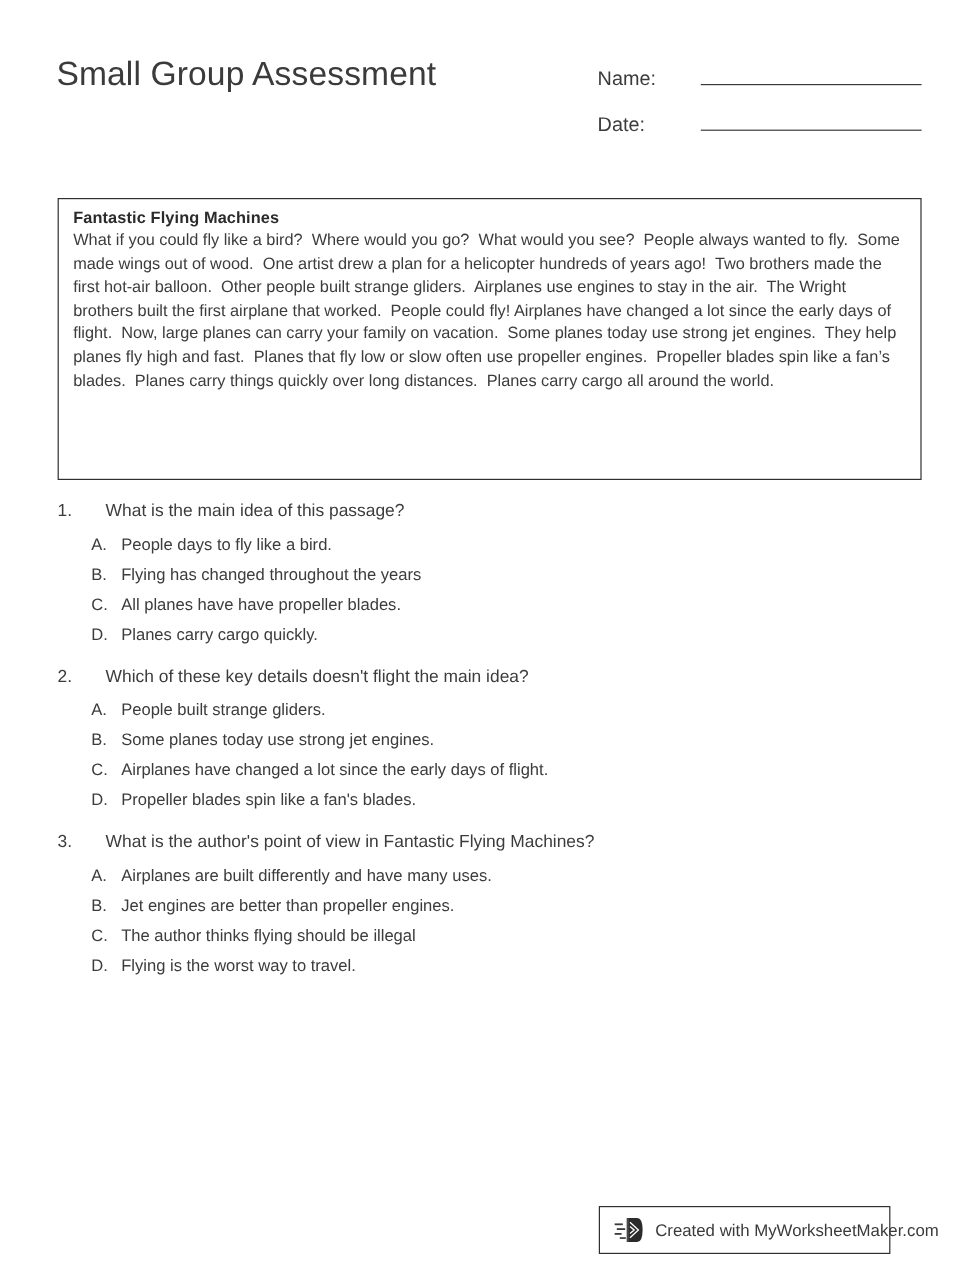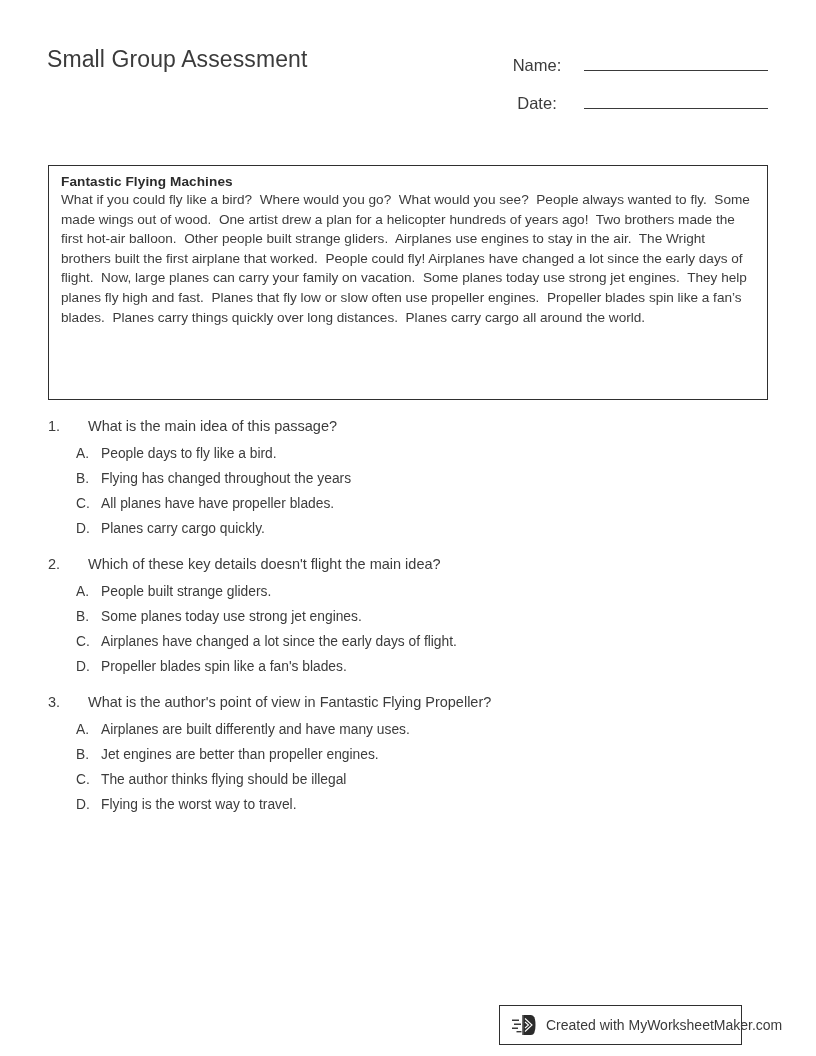--- a/index.html
+++ b/index.html
@@ -21,38 +21,38 @@
     position: absolute;
     left: 0;
     top: 0;
     width: 816px;
     height: 140px;
   }
   #page-title {
     position: absolute;
     left: 47px;
     top: 46px;
-    font-size: 23px;
+    font-size: 28px;
     font-weight: 400;
     color: #3b3b3b;
     letter-spacing: 0.1px;
     white-space: nowrap;
   }
   .field-row {
     position: absolute;
     display: flex;
     align-items: baseline;
     width: 270px;
     left: 498px;
   }
   #name-row { top: 52px; }
   #date-row { top: 90px; }
   .field-label {
     width: 78px;
-    text-align: center;
+    text-align: left;
     font-size: 16.5px;
     color: #3b3b3b;
     padding-right: 8px;
     white-space: nowrap;
   }
   .field-line {
     flex: 1;
     height: 18px;
     border-bottom: 1.6px solid #3a3a3a;
   }
@@ -223,21 +223,21 @@
         <div class="opt-text">Airplanes have changed a lot since the early days of flight.</div>
       </div>
       <div class="option-row">
         <div class="opt-letter">D.</div>
         <div class="opt-text">Propeller blades spin like a fan's blades.</div>
       </div>
     </div>
     <div class="question-block">
       <div class="question-line">
         <div class="q-number">3.</div>
-        <div class="q-text">What is the author's point of view in Fantastic Flying Propeller?</div>
+        <div class="q-text">What is the author's point of view in Fantastic Flying Machines?</div>
       </div>
       <div class="option-row">
         <div class="opt-letter">A.</div>
         <div class="opt-text">Airplanes are built differently and have many uses.</div>
       </div>
       <div class="option-row">
         <div class="opt-letter">B.</div>
         <div class="opt-text">Jet engines are better than propeller engines.</div>
       </div>
       <div class="option-row">

